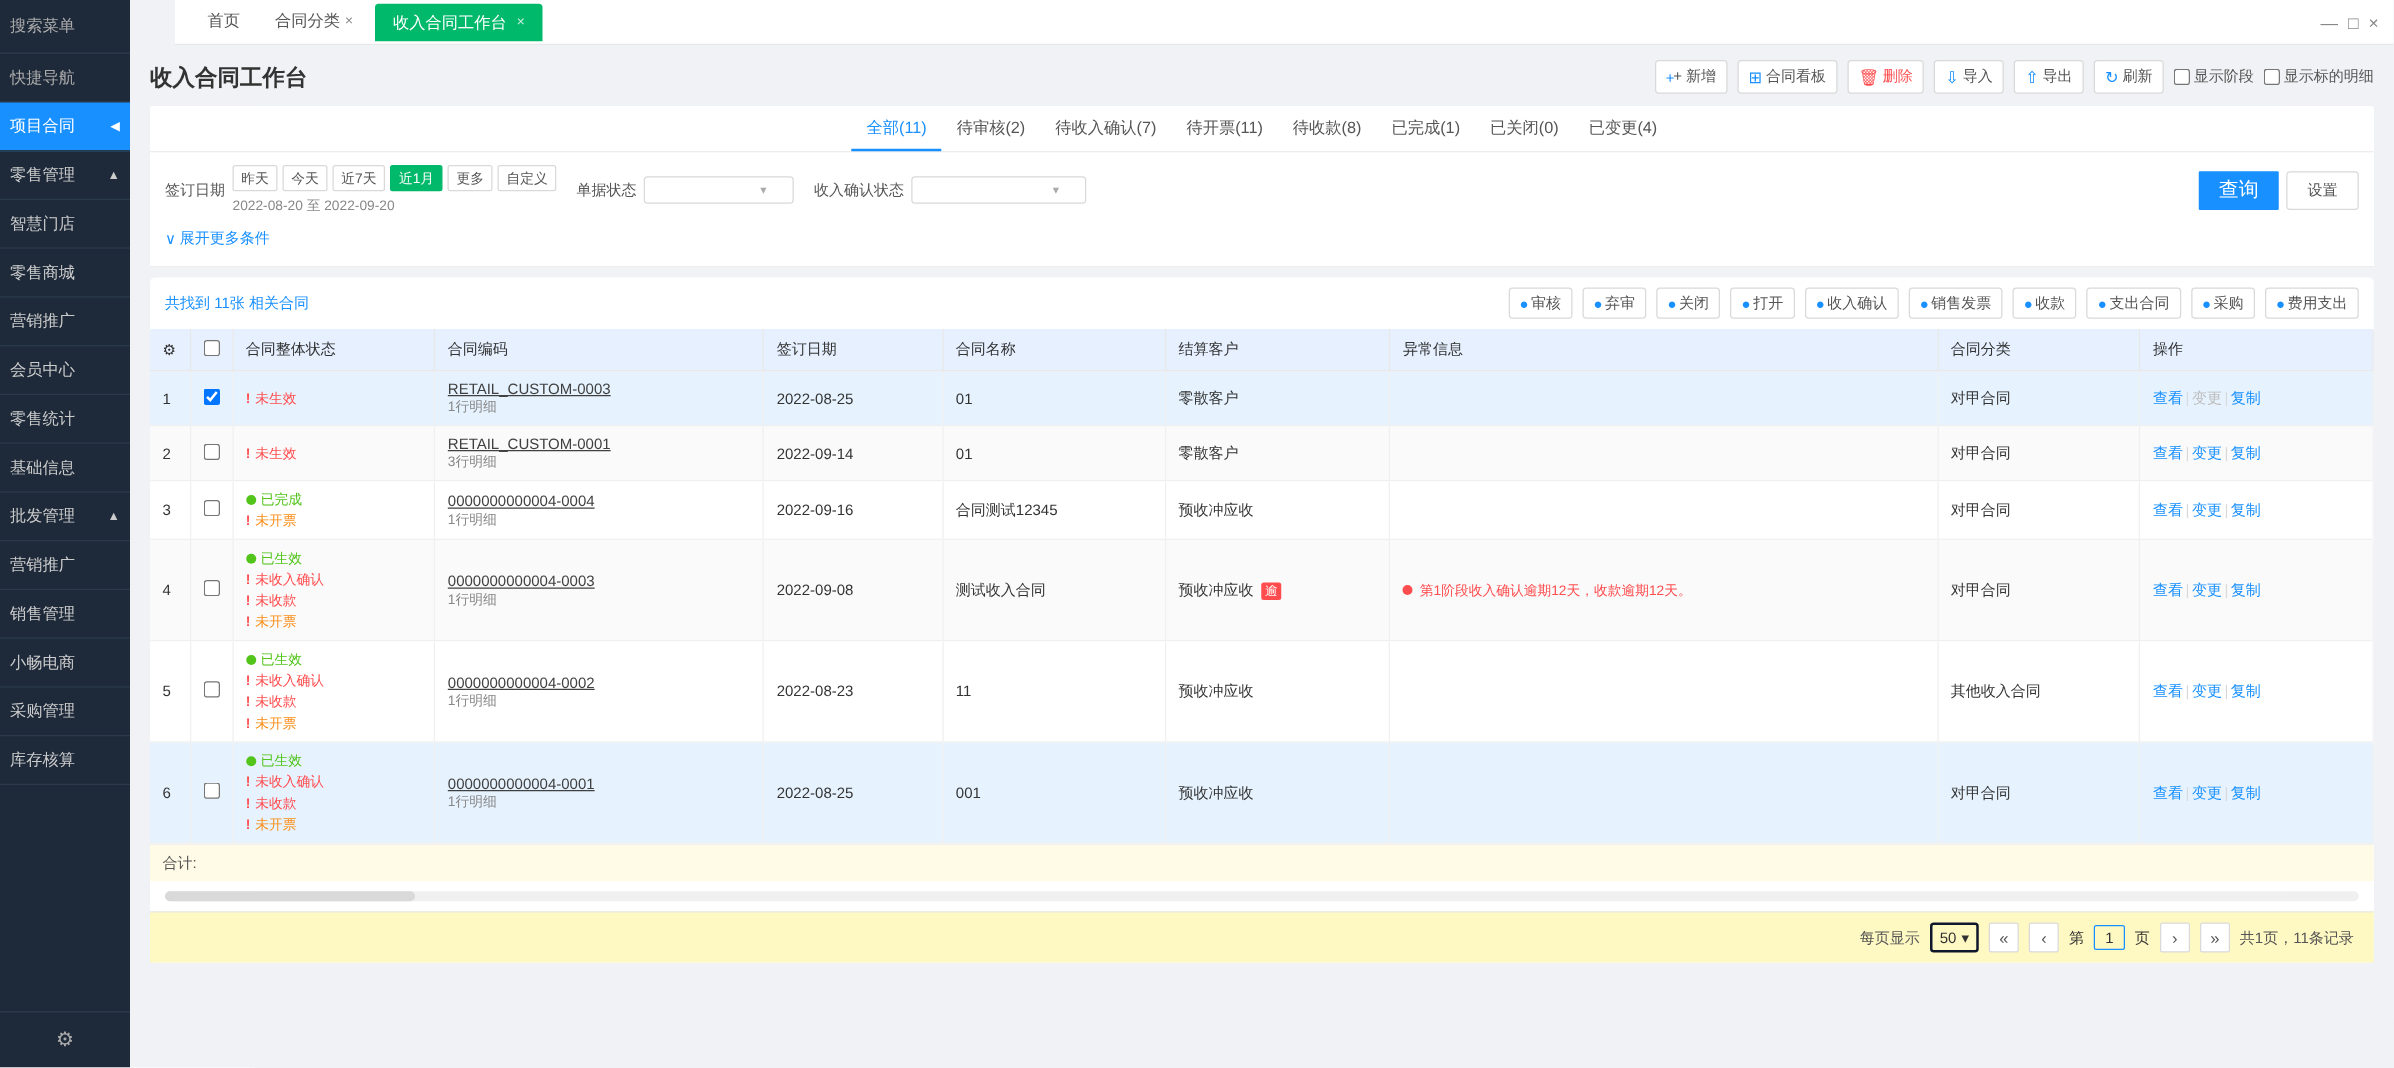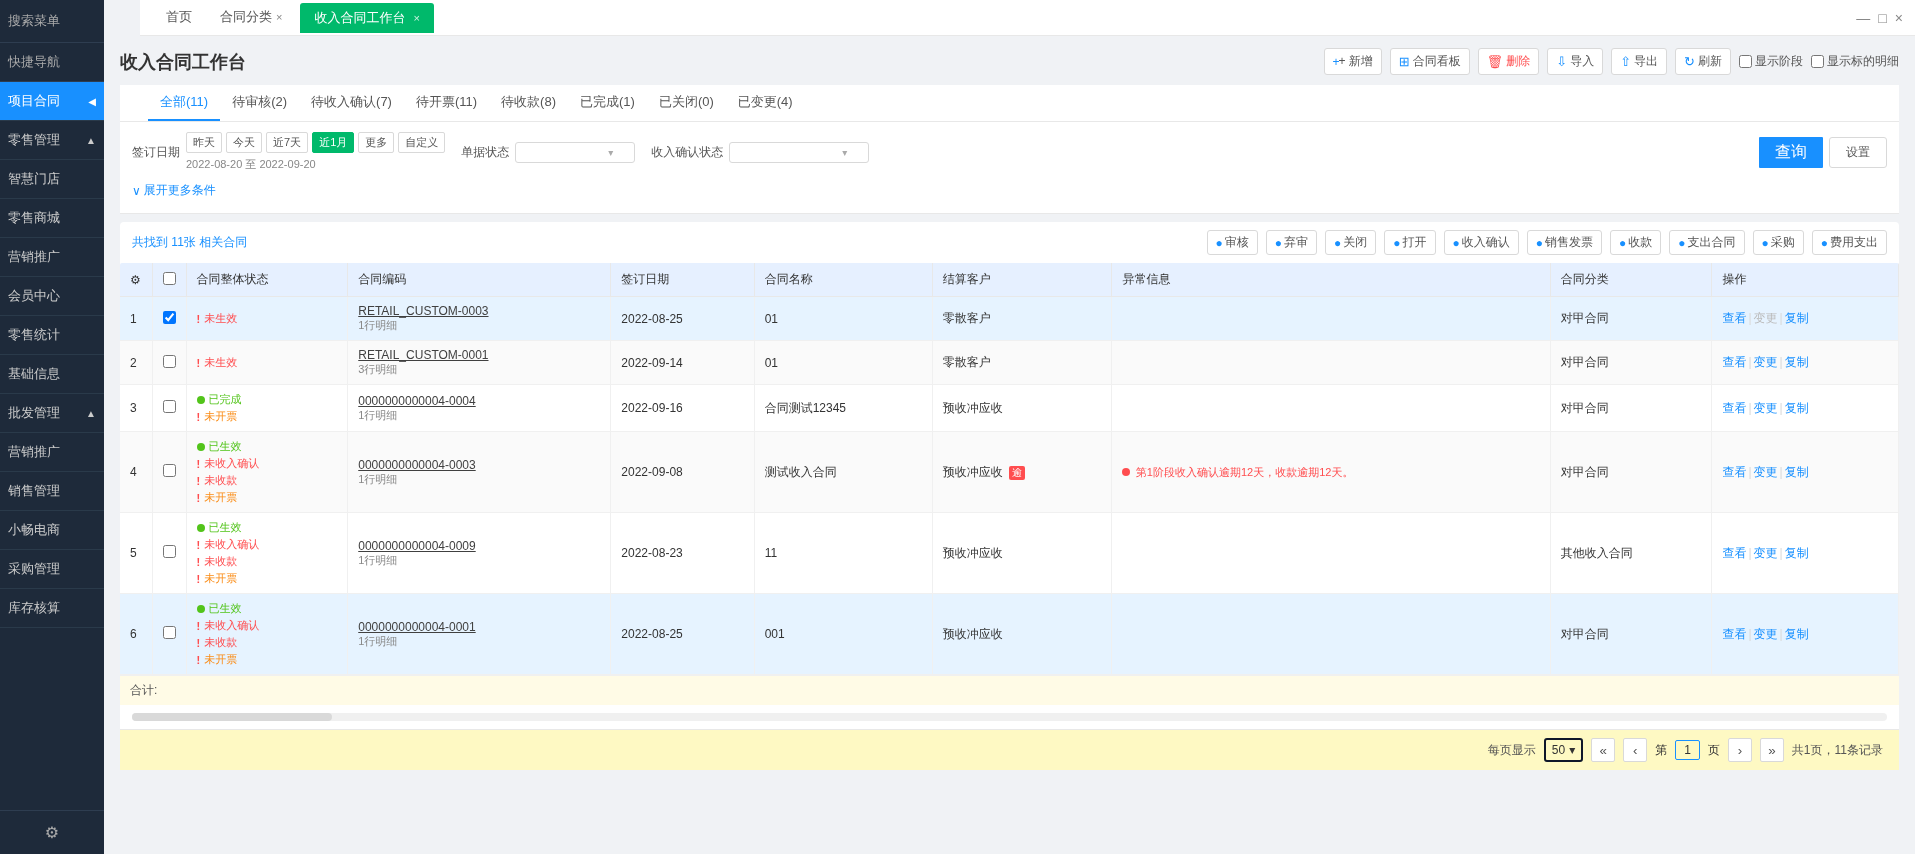--- a/index.html
+++ b/index.html
@@ -31,21 +31,21 @@
     .page-header { display: flex; align-items: center; justify-content: space-between; margin-bottom: 10px; }
     .page-title { font-size: 18px; font-weight: bold; color: #333; }
     .header-actions { display: flex; align-items: center; gap: 8px; }
     .header-btn { display: flex; align-items: center; gap: 3px; padding: 4px 8px; border: 1px solid #d9d9d9; background: #fff; border-radius: 3px; cursor: pointer; font-size: 12px; color: #555; white-space: nowrap; }
     .header-btn .icon { color: #1890ff; font-size: 13px; }
     .header-btn-red { color: #ff4d4f; }
     .header-btn-red .icon { color: #ff4d4f; }
     .checkbox-label { display: flex; align-items: center; gap: 3px; font-size: 12px; color: #555; cursor: pointer; white-space: nowrap; }
 
     
-    .filter-tabs { background: #fff; padding: 0 28px; display: flex; align-items: center; border-bottom: 1px solid #e8e8e8; flex-shrink: 0; }
+    .filter-tabs { background: #fff; padding: 0 10px; display: flex; align-items: center; border-bottom: 1px solid #e8e8e8; flex-shrink: 0; justify-content: center; }
     .filter-tab { padding: 8px 12px; font-size: 13px; color: #555; cursor: pointer; border-bottom: 2px solid transparent; white-space: nowrap; }
     .filter-tab.active { color: #1890ff; border-bottom-color: #1890ff; }
 
     
     .search-area { background: #fff; padding: 10px 12px; border-bottom: 1px solid #e8e8e8; }
     .search-row { display: flex; align-items: center; gap: 16px; flex-wrap: wrap; }
     .search-field { display: flex; align-items: center; gap: 6px; }
     .search-label { font-size: 12px; color: #555; white-space: nowrap; }
     .date-shortcuts { display: flex; align-items: flex-start; flex-direction: column; gap: 2px; }
     .date-btns { display: flex; gap: 4px; align-items: center; }
@@ -483,21 +483,21 @@
                       <span class="exclaim">!</span>
                       <span>未收款</span>
                     </div>
                   <div class="status-warn">
                       <span class="exclaim">!</span>
                       <span>未开票</span>
                     </div>
                 </div>
               </td>
               <td>
-                <div class="link">0000000000004-0009</div>
+                <div class="link">0000000000004-0002</div>
                 <div class="sub-text">1行明细</div>
               </td>
               <td>2022-08-23</td>
               <td>11</td>
               <td>预收冲应收</td>
               <td></td>
               <td>其他收入合同</td>
               <td>
                 <span class="op-btn">查看</span><span class="op-sep">|</span><span class="op-btn">变更</span><span class="op-sep">|</span><span class="op-btn">复制</span>
               </td>

